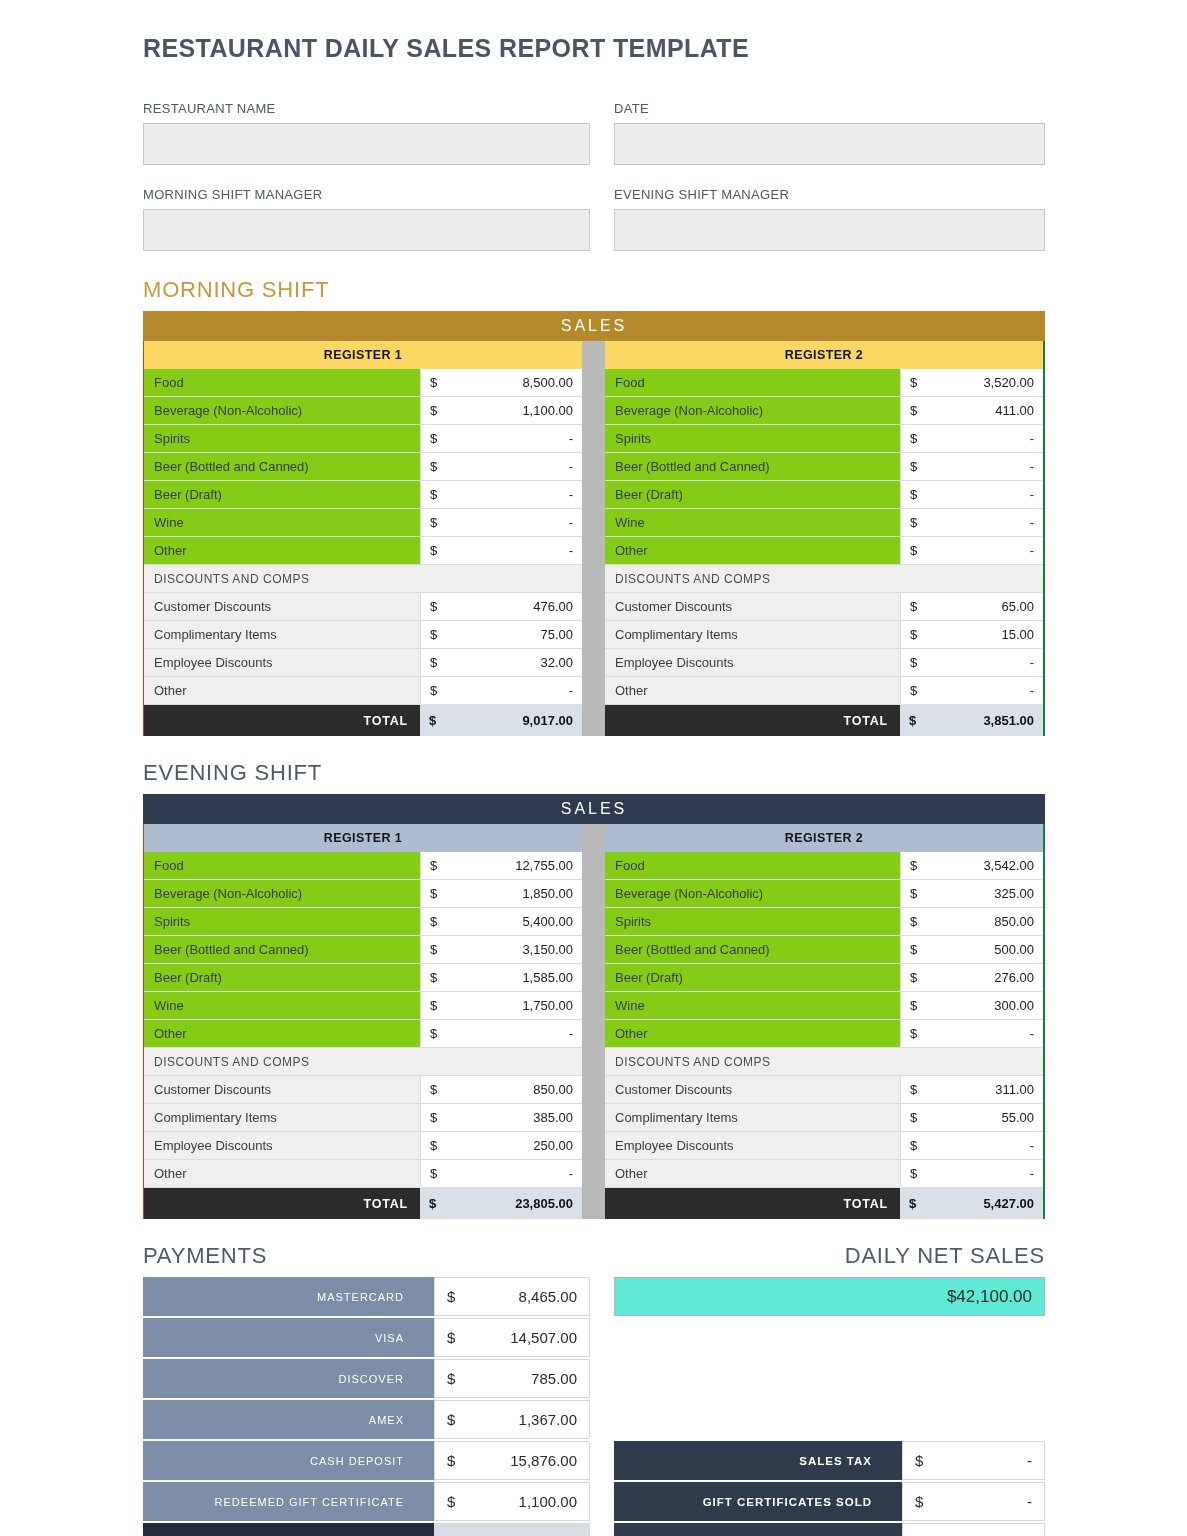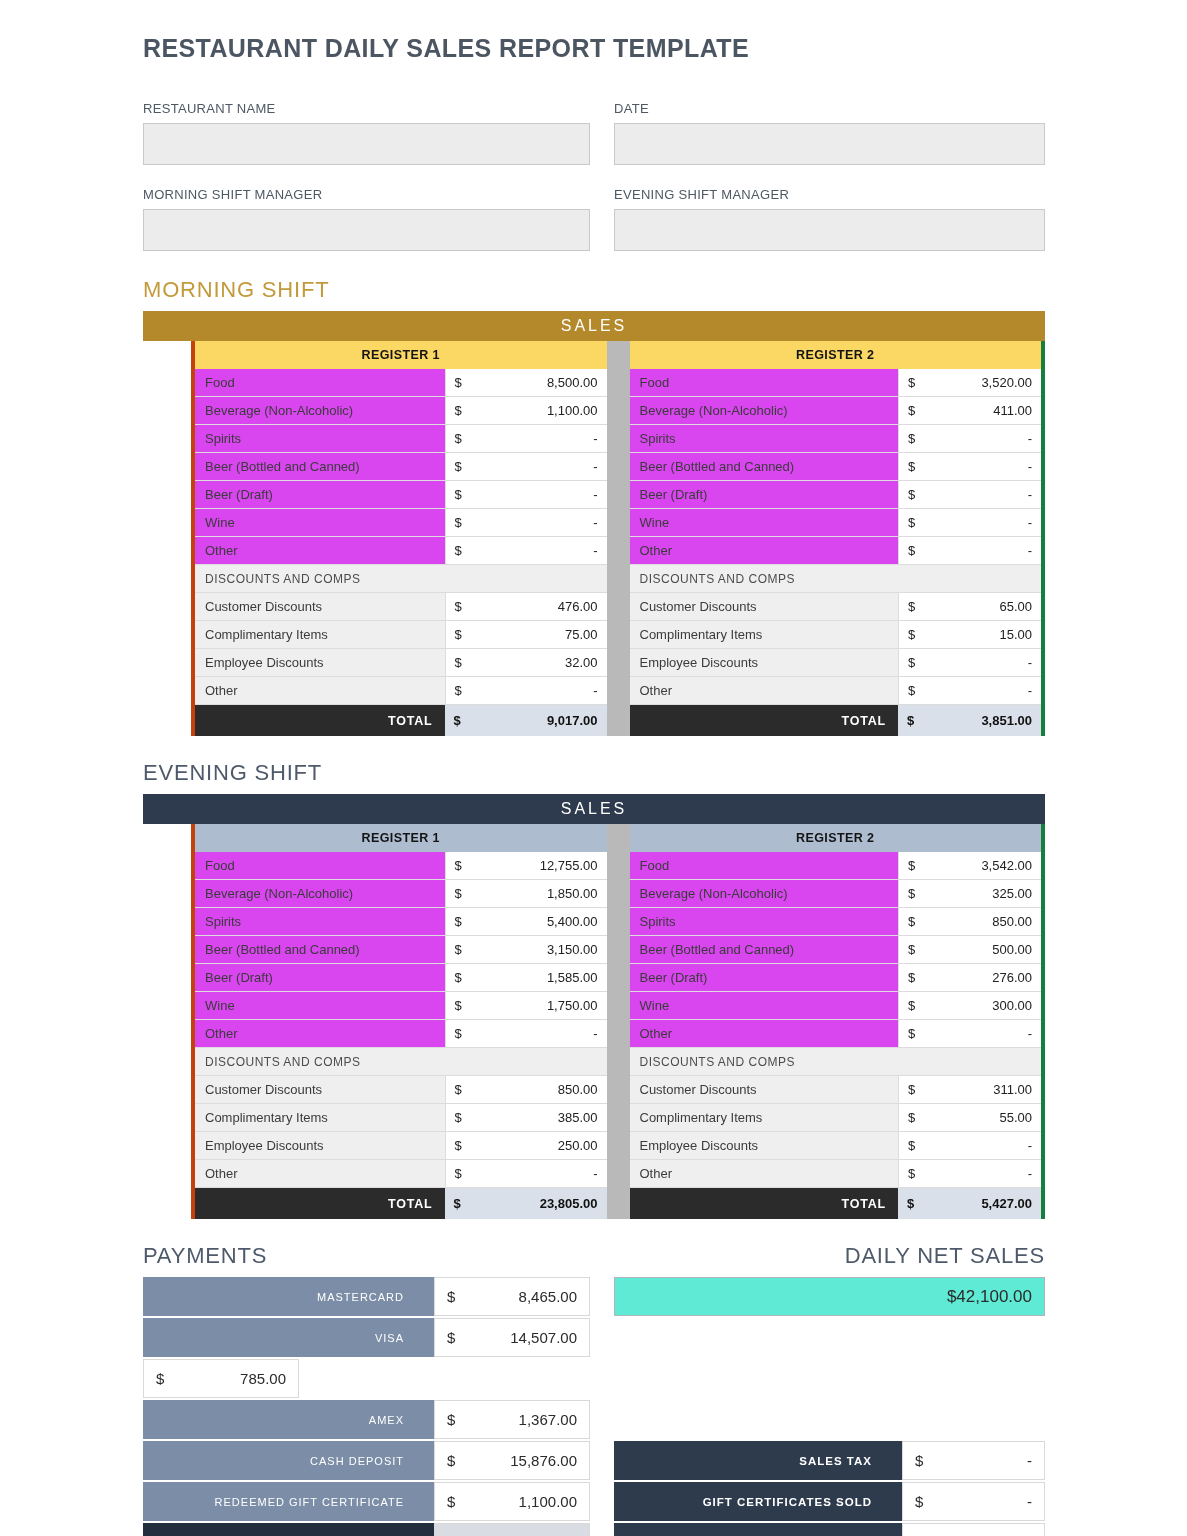--- a/index.html
+++ b/index.html
@@ -43,34 +43,34 @@
   .sales-table { margin-bottom:24px; }
   .sales-band {
     height:30px; display:flex; align-items:center; justify-content:center;
     color:#ffffff; font-size:16px; letter-spacing:3px; font-weight:400;
   }
   .morning .sales-band { background:#b3892b; }
   .evening .sales-band { background:#2e3b4e; }
 
   .registers { display:flex; }
   .register { flex:1; }
-  .register:first-child { border-left:4px solid #c2410c;margin-left:48px; }
-  .register:last-child  { border-right:4px solid #15803d; }
+  .register:first-child { border-left:1px solid #c2410c; }
+  .register:last-child  { border-right:2px solid #15803d; }
   .reg-divider { width:23px; background:#b9b9b9; }
 
   .register-header {
     height:28px; display:flex; align-items:center; justify-content:center;
     font-weight:700; font-size:12.5px; color:#141414; letter-spacing:.4px;
   }
   .morning .register-header { background:#fbd763; }
   .evening .register-header { background:#aebccf; }
 
   .row {
     display:flex; align-items:stretch; height:28px;
-    border-bottom:1px solid #dcdcdc; background:#d946ef;
+    border-bottom:1px solid #dcdcdc; background:#84cc16;
   }
   .cell-label {
     flex:1; display:flex; align-items:center;
     padding-left:10px; font-size:13px; color:#3b3b3b;
   }
   .cell-val {
     width:160px; border-left:1px solid #dcdcdc; background:#fff;
     display:flex; align-items:center; justify-content:space-between;
     padding:0 9px; font-size:13px; color:#222;
   }
@@ -544,20 +544,21 @@
             </div>
           </div>
           <div class="pay-row">
             <div class="pay-label">VISA</div>
             <div class="pay-val">
               <span>$</span>
               <span>14,507.00</span>
             </div>
           </div>
           <div class="pay-row">
+            <div class="pay-label">DISCOVER</div>
             <div class="pay-val">
               <span>$</span>
               <span>785.00</span>
             </div>
           </div>
           <div class="pay-row">
             <div class="pay-label">AMEX</div>
             <div class="pay-val">
               <span>$</span>
               <span>1,367.00</span>

